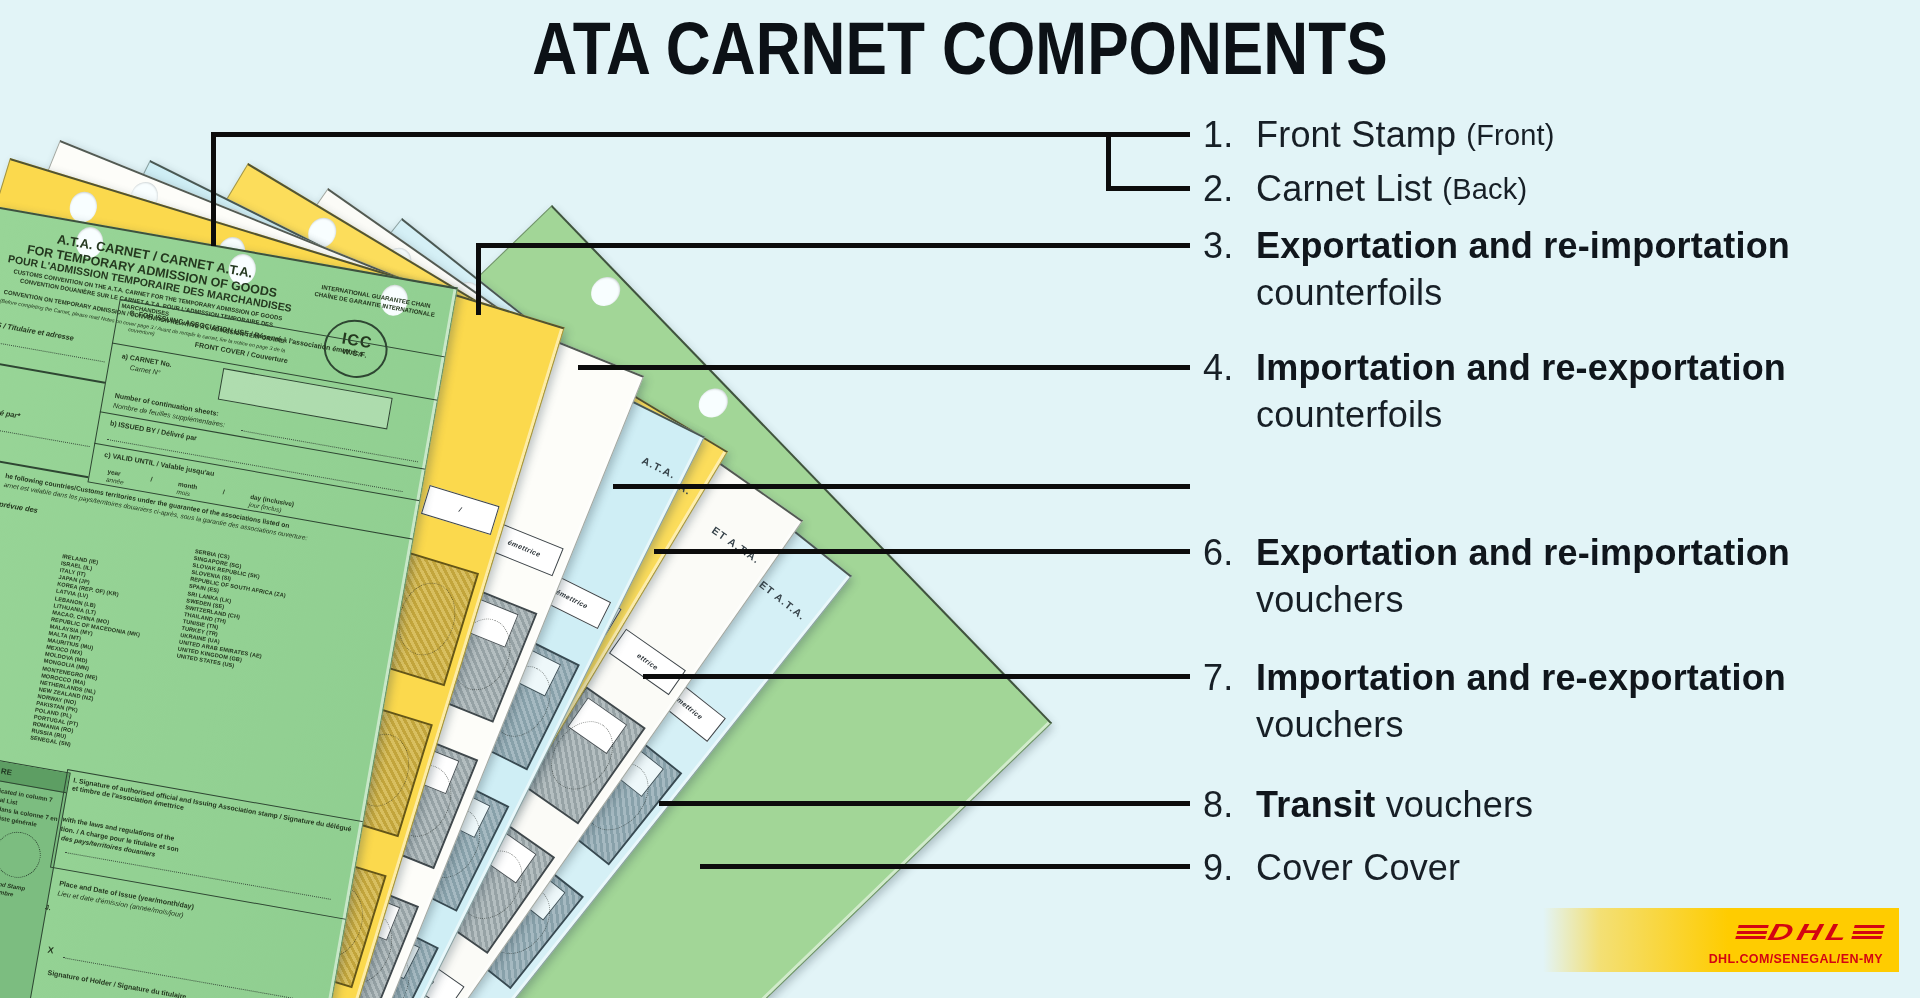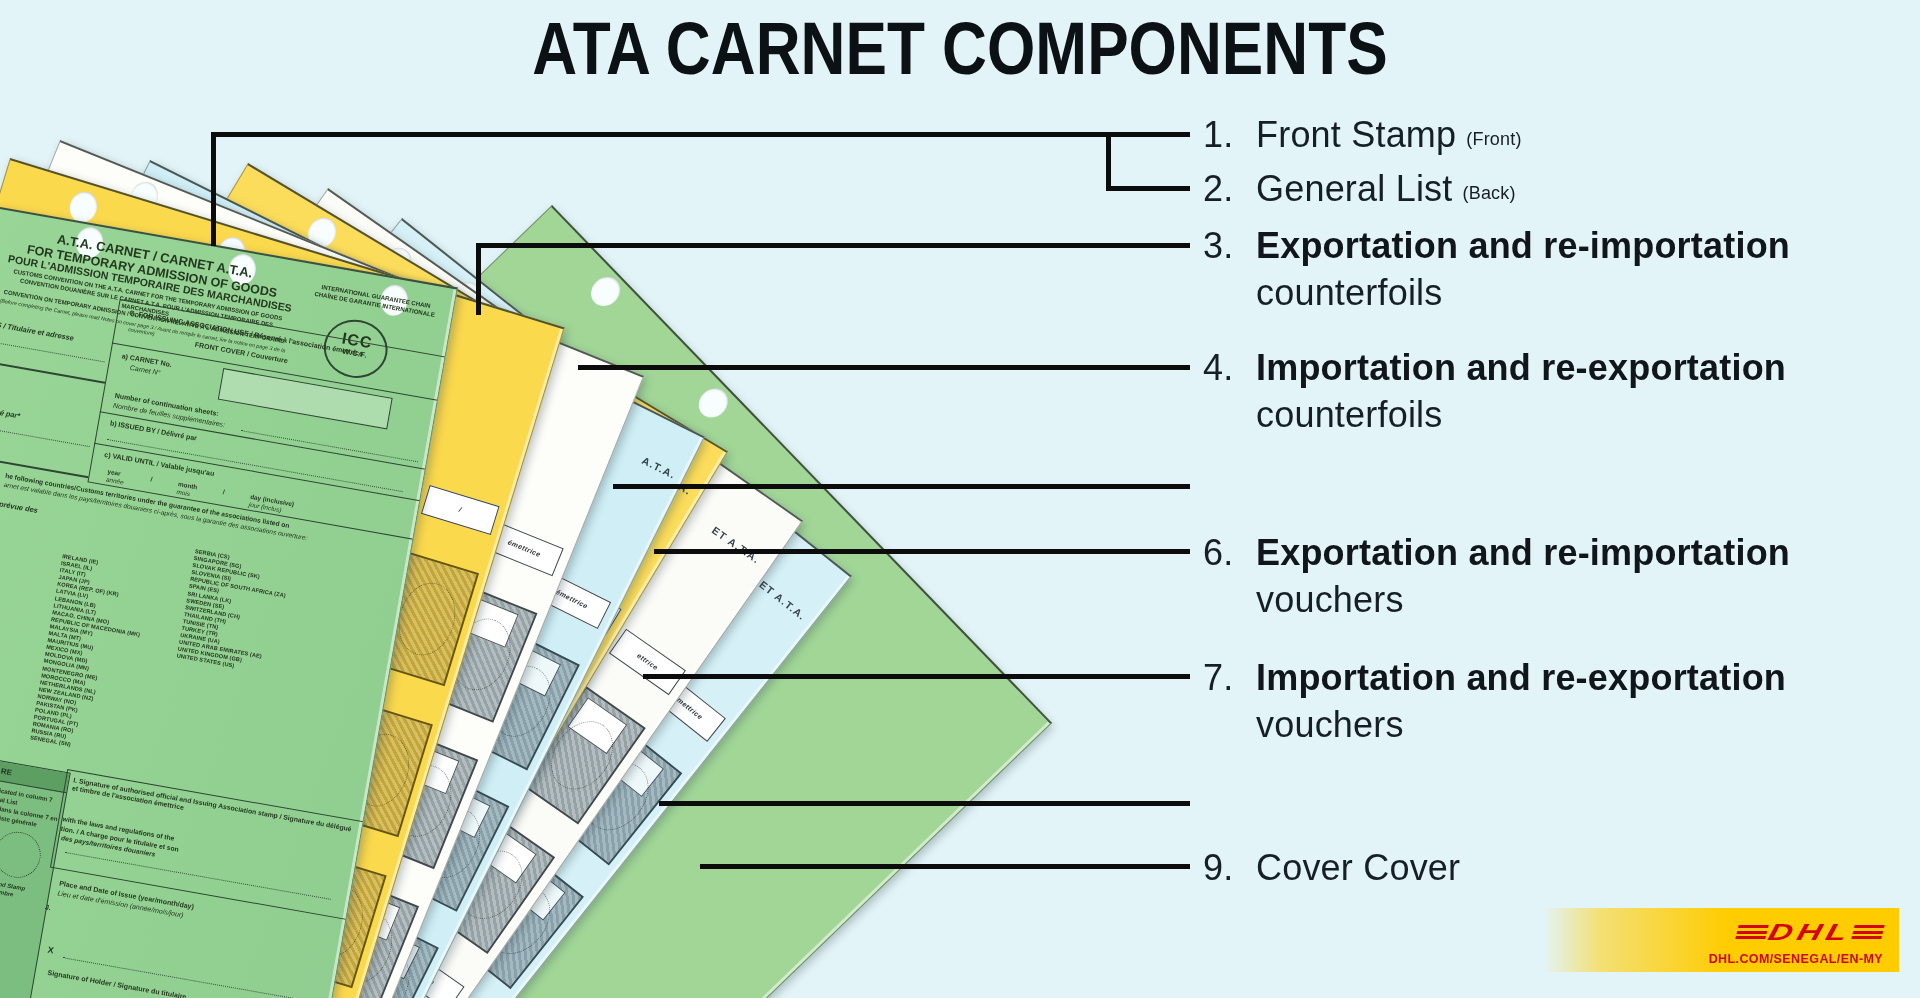--- a/index.html
+++ b/index.html
@@ -95,21 +95,21 @@
   
   .ld{position:absolute;background:#0c0c0c;z-index:30;}
   .hz{height:5px;}.vt{width:5px;}
 
   
   .item{position:absolute;left:1203px;font-size:36px;line-height:47px;color:#171f26;z-index:31;
         letter-spacing:.2px;white-space:nowrap;}
   .item .num{display:inline-block;width:53px;}
   .item .bld{font-weight:700;color:#10161c;}
   .item .bld:empty,.item .reg:empty,.item .note:empty{display:none;}
-  .item .note{font-size:18px;margin-left:10px;position:relative;top:-2px;}
+  .item .note{font-size:29px;margin-left:10px;position:relative;top:-2px;}
   .item .l2{margin-left:53px;}
   .item .l2:empty{display:none;}
 
   
   .banner{position:absolute;left:1543px;top:908px;width:356px;height:64px;z-index:40;
           background:linear-gradient(90deg,rgba(255,215,45,0) 0,rgba(255,210,30,.6) 16%,#ffcc00 52%,#ffcc00 100%);
           display:flex;flex-direction:column;align-items:flex-end;justify-content:center;
           padding:2px 16px 0 0;}
   .dhl-row{display:flex;align-items:center;gap:6px;transform:skewX(-14deg);}
   .bars{display:flex;flex-direction:column;gap:2.5px;}
@@ -367,39 +367,43 @@
   <div class="ld hz" style="left:654px;top:549px;width:536px"></div>
   <div class="ld hz" style="left:643px;top:674px;width:547px"></div>
   <div class="ld hz" style="left:659px;top:801px;width:531px"></div>
   <div class="ld hz" style="left:700px;top:864px;width:490px"></div>
 
   <div class="item" style="top:111px">
     <span class="num">1.</span><span class="reg">Front Stamp</span><span class="note">(Front)</span>
     
   </div>
   <div class="item" style="top:165px">
-    <span class="num">2.</span><span class="reg">General List</span><span class="note">(Back)</span>
+    <span class="num">2.</span><span class="reg">Carnet List</span><span class="note">(Back)</span>
     
   </div>
   <div class="item" style="top:222px">
     <span class="num">3.</span><span class="bld">Exportation and re-importation</span>
     <div class="l2">counterfoils</div>
   </div>
   <div class="item" style="top:344px">
     <span class="num">4.</span><span class="bld">Importation and re-exportation</span>
     <div class="l2">counterfoils</div>
   </div>
   <div class="item" style="top:529px">
     <span class="num">6.</span><span class="bld">Exportation and re-importation</span>
     <div class="l2">vouchers</div>
   </div>
   <div class="item" style="top:654px">
     <span class="num">7.</span><span class="bld">Importation and re-exportation</span>
     <div class="l2">vouchers</div>
   </div>
+  <div class="item" style="top:781px">
+    <span class="num">8.</span><span class="bld">Transit</span><span class="reg"> vouchers</span>
+    
+  </div>
   <div class="item" style="top:844px">
     <span class="num">9.</span><span class="reg">Cover Cover</span>
     
   </div>
 
   <div class="title">ATA CARNET COMPONENTS</div>
 
   <div class="banner">
     <div class="dhl-row">
       <span class="bars l">

